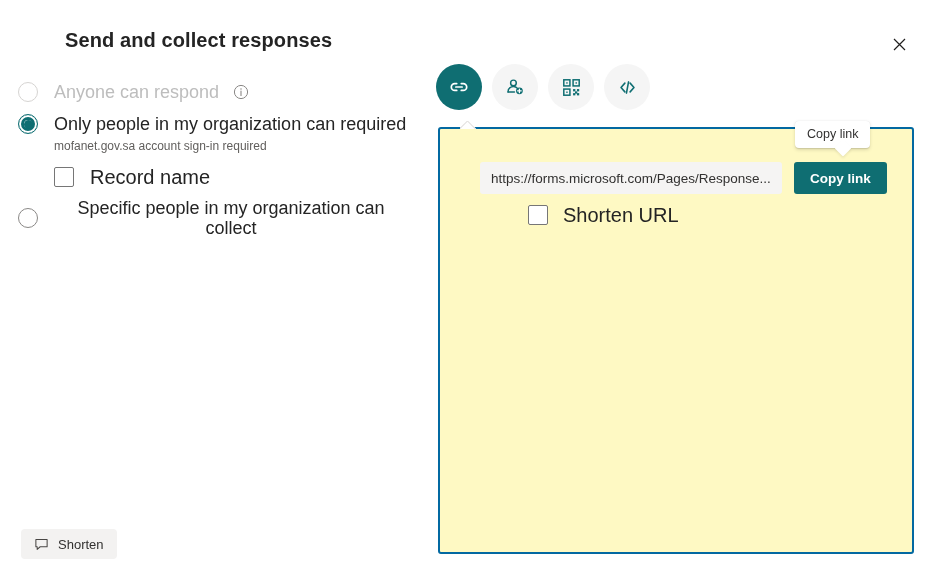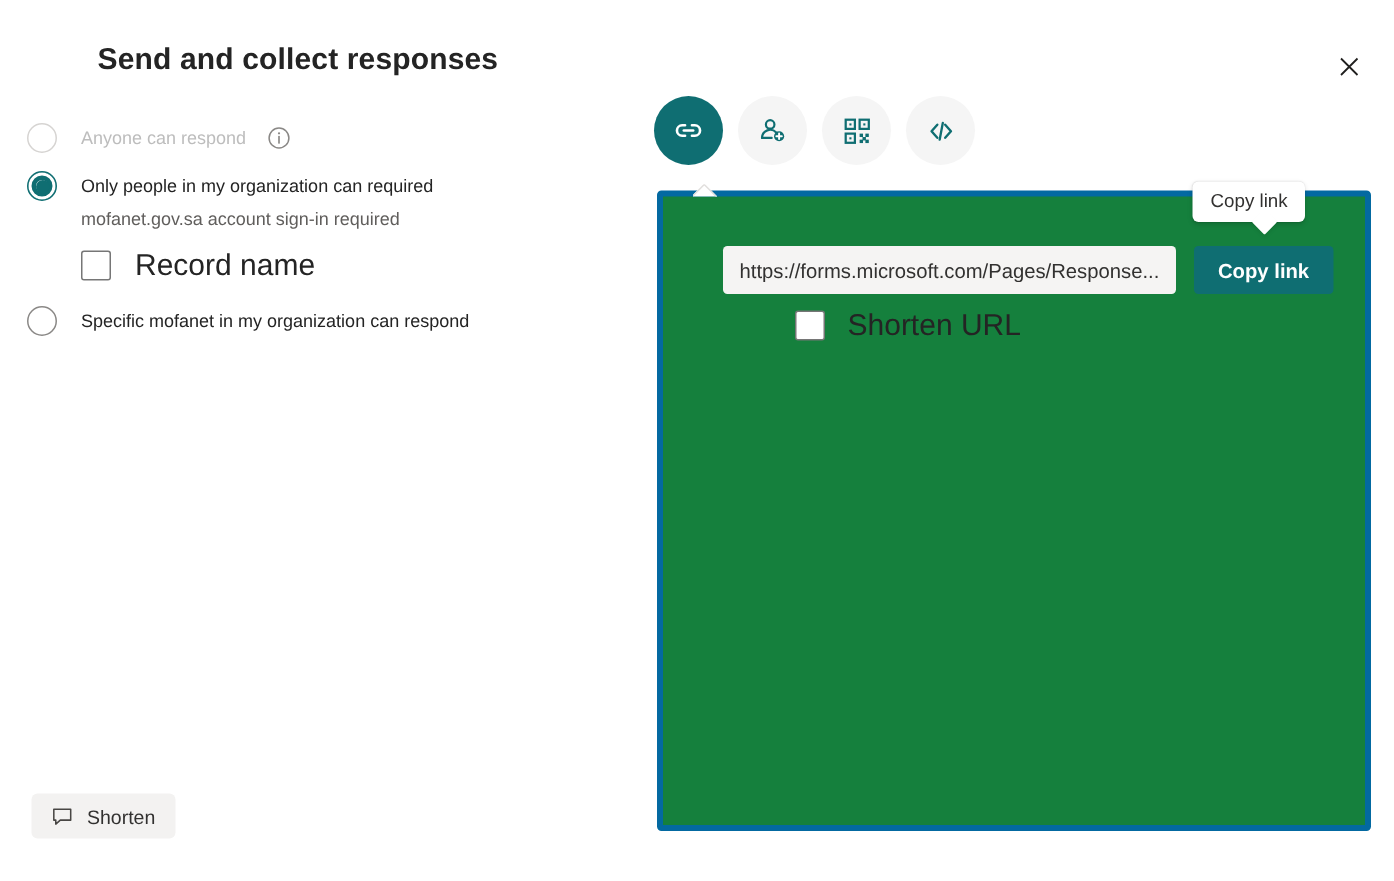--- a/index.html
+++ b/index.html
@@ -93,23 +93,24 @@
     background: #0f6e72;
   }
   .radio.selected {
     box-shadow: inset 0 0 0 2px #ffffff, inset 0 0 0 5px #0f6e72;
     border-color: #0f6e72;
   }
   .radio.selected::after {
     width: 9px; height: 9px; margin-left: -4.5px; margin-top: -4.5px;
   }
   .radio-label {
-    font-size: 12px;
+    font-size: 18px;
     color: #242424;
     line-height: 20px;
+    text-align: center;
   }
   .radio-label.disabled { color: #bdbdbd; }
 
   .info-icon {
     margin-left: 14px;
     width: 16px;
     height: 16px;
     flex: 0 0 auto;
     cursor: pointer;
     display: inline-flex;
@@ -193,23 +194,23 @@
   .tab.active {
     background: #0f6e72;
   }
 
   .panel {
     position: absolute;
     left: 438px;
     top: 127px;
     width: 476px;
     height: 427px;
-    border: 4px solid #0369a1;
+    border: 2px solid #0369a1;
     border-radius: 3px;
-    background: #15803d;
+    background: #fef9c3;
     box-sizing: border-box;
   }
   
   .panel-notch {
     position: absolute;
     left: 20px;
     top: -8px;
     width: 16px;
     height: 8px;
     overflow: hidden;
@@ -335,21 +336,21 @@
   <div class="check-row">
     <span class="checkbox"></span>
     <span class="check-label">Record name</span>
   </div>
 
 
   <div class="spacer-sm"></div>
 
   <div class="radio-row">
     <span class="radio"></span>
-    <span class="radio-label">Specific mofanet in my organization can respond</span>
+    <span class="radio-label">Specific people in my organization can collect</span>
   </div>
 
 </div>
 
 <button class="feedback-button">
   <svg width="15" height="15" viewBox="0 0 16 16" aria-hidden="true">
     <path d="M2 2.6 H14 V10.4 H6.6 L3.4 13.2 V10.4 H2 Z" fill="none" stroke="#484644" stroke-width="1.1" stroke-linejoin="round"></path>
   </svg>
   <span>Shorten</span>
 </button>

